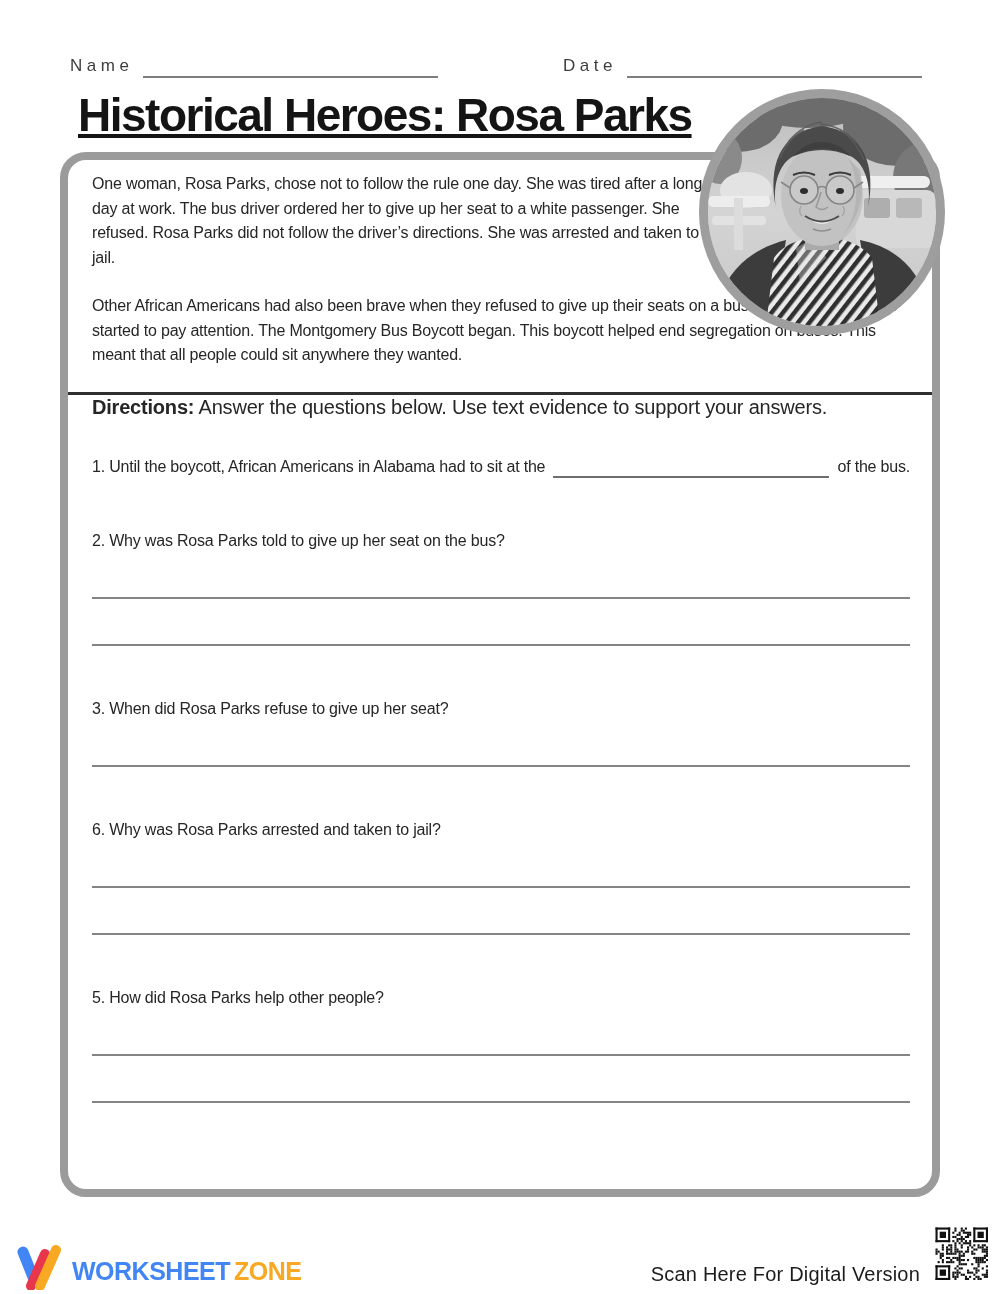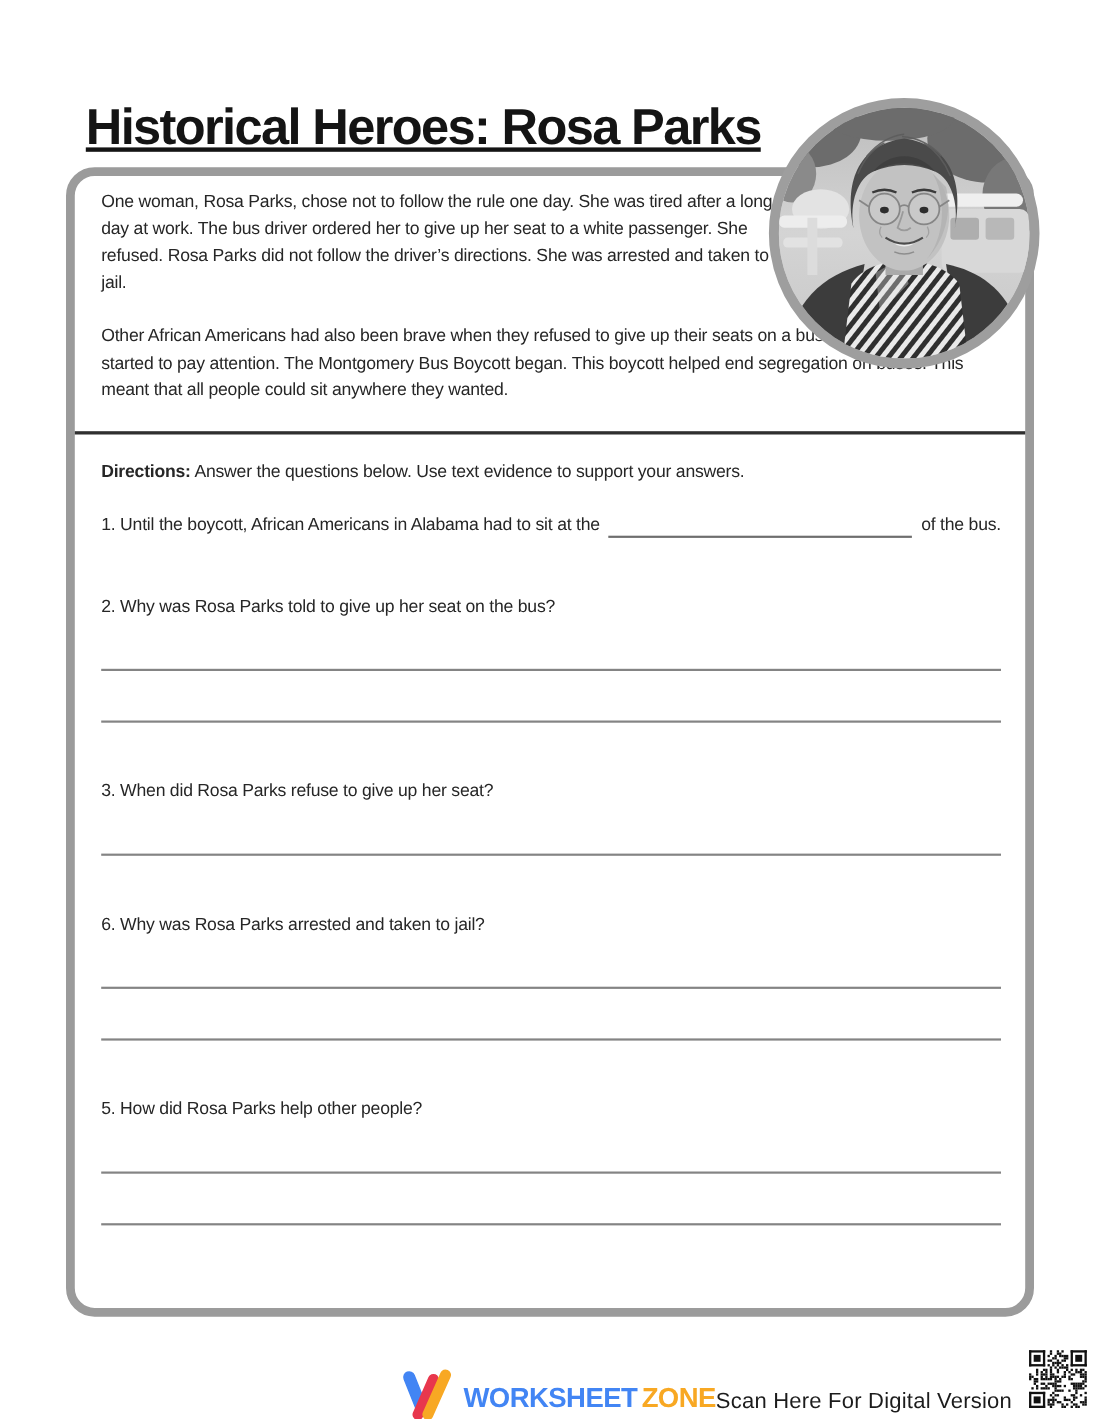--- a/index.html
+++ b/index.html
@@ -46,25 +46,25 @@
     color: #262626; margin-bottom: 24px;
   }
   .para-0 { margin-right: 215px; }
   .para-1 { margin-right: 185px; }
 
   .divider {
     border: none; border-top: 3px solid #2f2f2f;
     margin: 0 -22px 0 -24px; height: 0;
   }
 
-  .directions { margin-top: 24px; font-size: 16px; line-height: 22px; letter-spacing: -0.2px; }
+  .directions { margin-top: 1px; font-size: 20px; line-height: 22px; letter-spacing: -0.2px; }
   .directions b { font-weight: bold; }
 
   .question-block { margin-top: 52px; }
-  .question-block.first { margin-top: 26px; text-align: right; }
+  .question-block.first { margin-top: 38px; text-align: right; }
   .q-line { font-size: 16px; line-height: 22px; letter-spacing: -0.2px; }
   .q-flex { display: flex; align-items: flex-end; white-space: nowrap; }
   .q-blank {
     flex: 1; min-width: 120px; margin: 0 8px;
     border-bottom: 2px solid #6e6e6e; height: 16px;
   }
   .answer-line {
     height: 47px;
     border-bottom: 2px solid #848484;
   }
@@ -74,37 +74,45 @@
     position: absolute; left: 699px; top: 89px;
     width: 246px; height: 246px;
     border: 9px solid #9e9e9e; border-radius: 50%;
     overflow: hidden; background: #cccccc; z-index: 5;
   }
   .photo-circle svg { display: block; }
 
   
   .footer {
     position: absolute; left: 0; right: 0; bottom: 4px;
-    display: flex; align-items: flex-end; justify-content: flex-end;
+    display: flex; align-items: flex-end; justify-content: space-between;
     padding: 0 8px 0 14px;
   }
   .brand { display: flex; align-items: flex-end; }
   .brand-mark { margin-right: 8px; }
   .brand-text { font-size: 25px; font-weight: bold; letter-spacing: -0.5px; padding-bottom: 4px; }
   .brand-word1 { color: #4285f4; }
   .brand-word2 { color: #f8a823; margin-left: 4px; }
   .footer-right { display: flex; align-items: flex-end; }
   .scan-text { font-size: 20px; color: #1c1c1c; letter-spacing: 0.2px; margin-right: 12px; padding-bottom: 4px; white-space: nowrap; }
   .qr-box { width: 60px; height: 60px; background: #ffffff; margin-bottom: 6px; }
 </style>
 </head>
 <body>
 
 <div class="page">
 
+  <div class="field-group name">
+    <span class="field-label">Name</span>
+    <span class="field-line"></span>
+  </div>
+  <div class="field-group date">
+    <span class="field-label">Date</span>
+    <span class="field-line"></span>
+  </div>
 
   <h1 class="title">Historical Heroes: Rosa Parks</h1>
 
   <div class="main-box">
     <div class="box-inner">
       <p class="para para-1">One woman, Rosa Parks, chose not to follow the rule one day. She was tired after a long day at work. The bus driver ordered her to give up her seat to a white passenger. She refused. Rosa Parks did not follow the driver’s directions. She was arrested and taken to jail.</p>
       <p class="para para-2">Other African Americans had also been brave when they refused to give up their seats on a bus. But this time, people started to pay attention. The Montgomery Bus Boycott began. This boycott helped end segregation on buses. This meant that all people could sit anywhere they wanted.</p>
 
       <hr class="divider">
 

